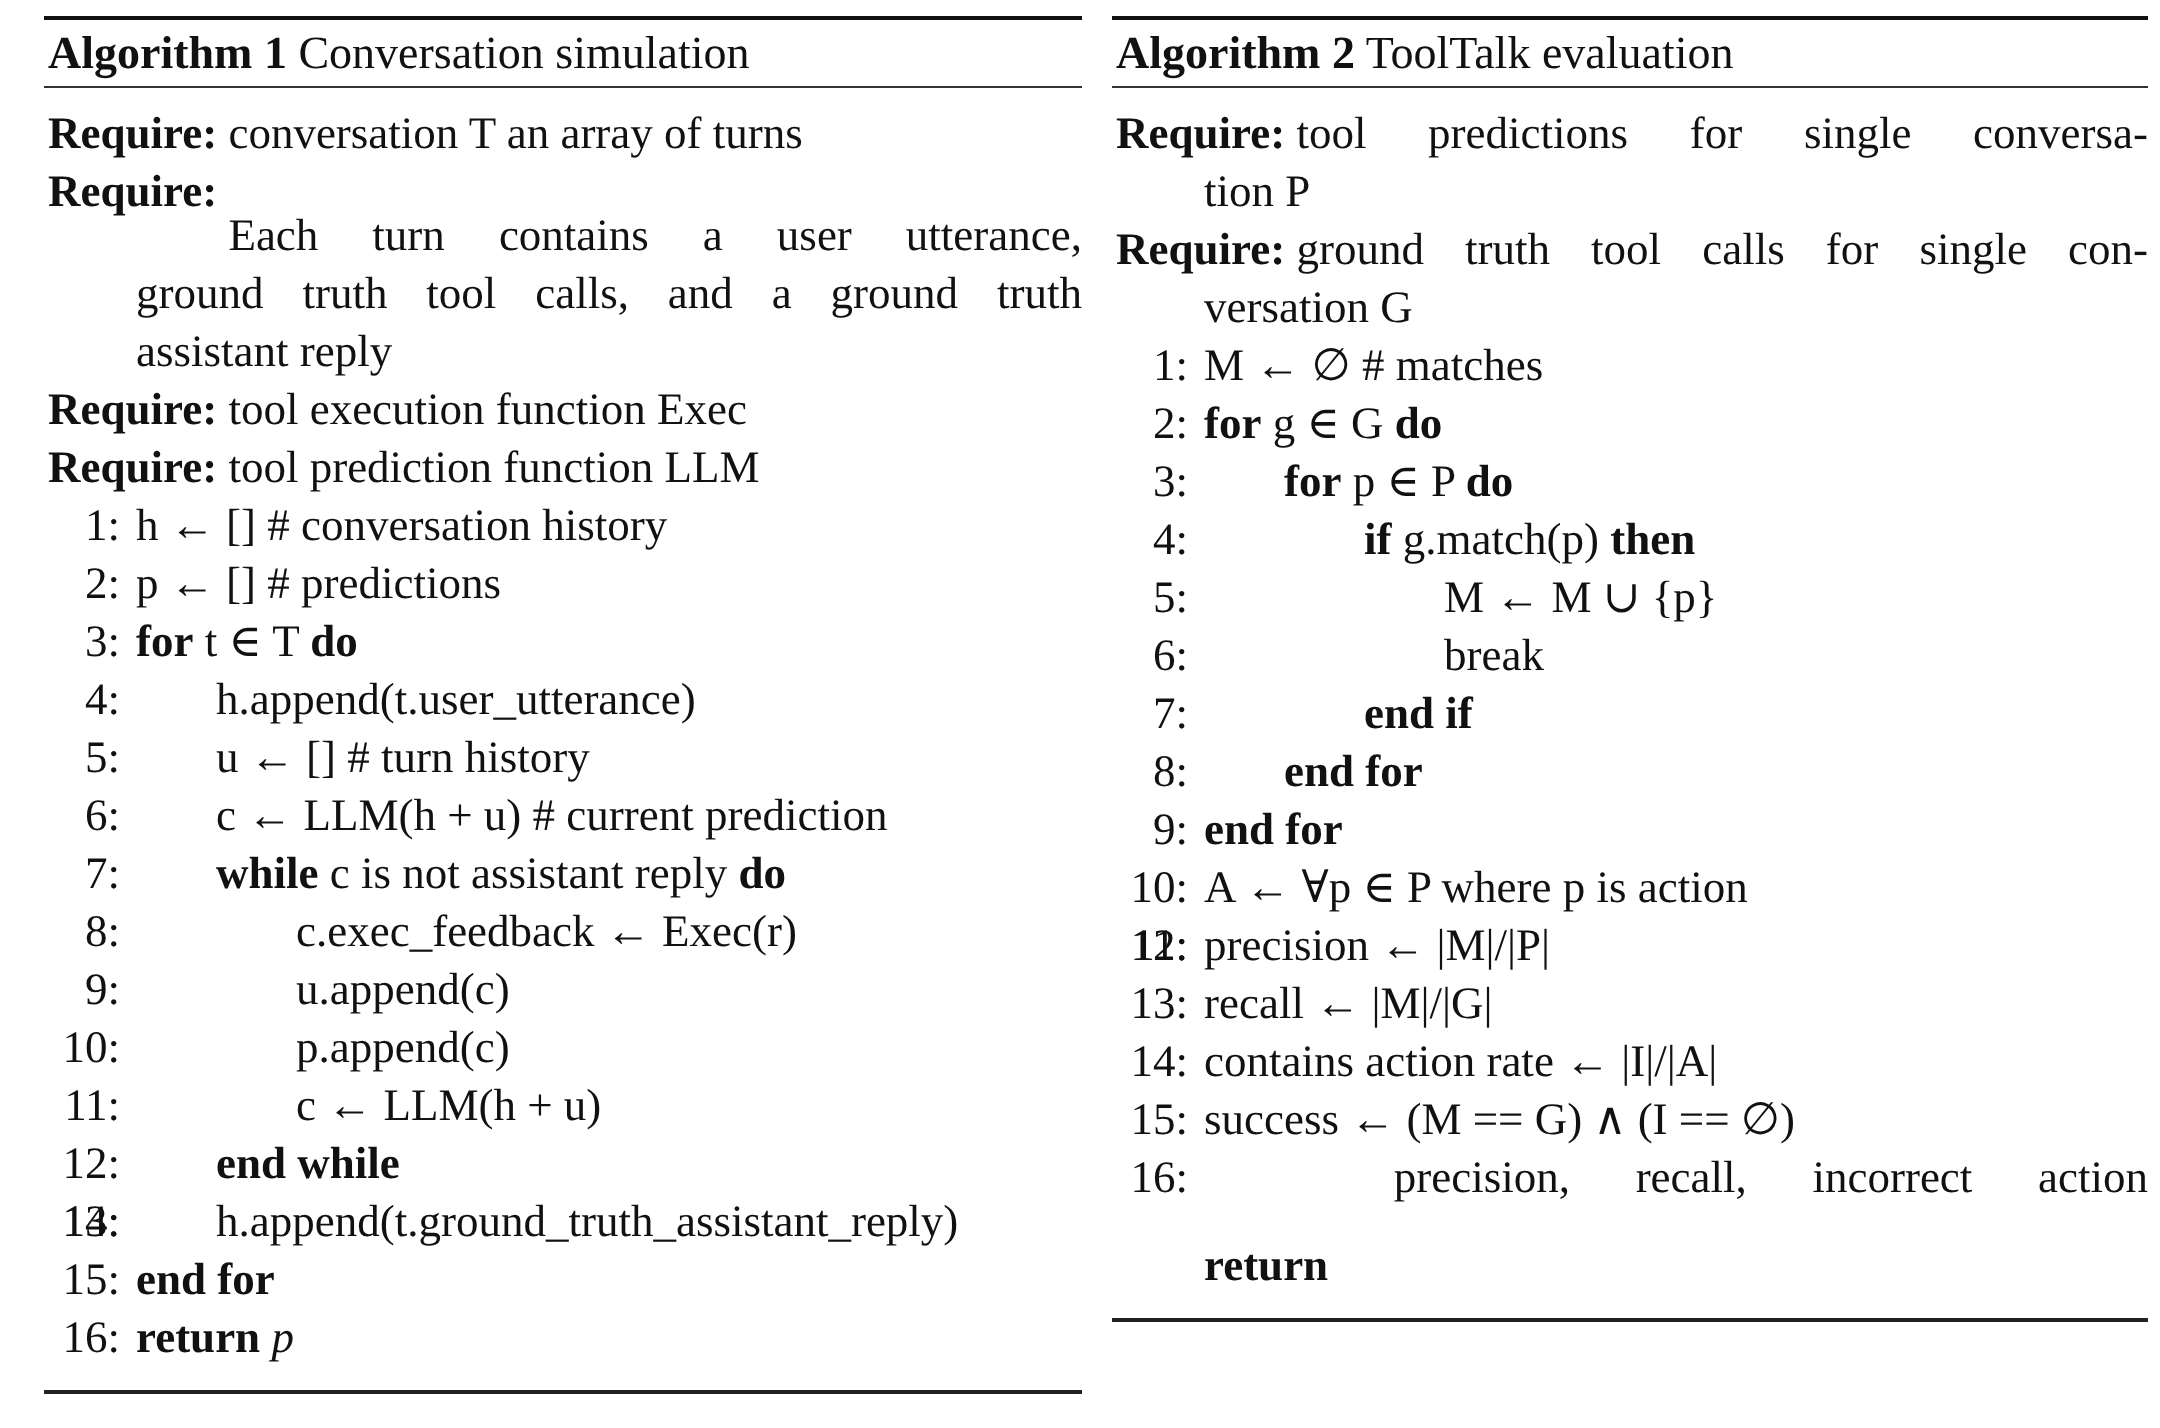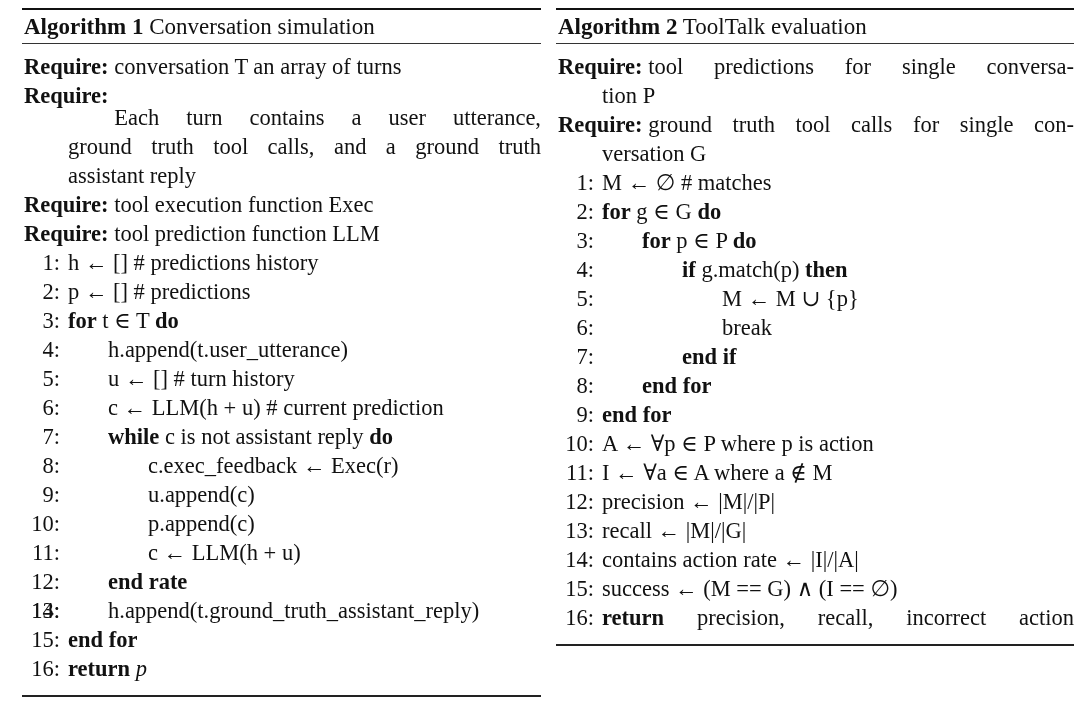--- a/index.html
+++ b/index.html
@@ -15,21 +15,21 @@
   .rule-bot { height: 2px; background: #222; margin-top: 12px; }
   .line { font-size: 22.5px; line-height: 29px; position: relative; white-space: nowrap; }
   .req { padding-left: 2px; }
   .req .kw { font-weight: bold; }
   .req .cont { padding-left: 44px; display: block; }
   .num { position: absolute; left: 0; width: 38px; text-align: right; }
   .code { padding-left: 46px; }
   .ind1 { padding-left: 86px; }
   .ind2 { padding-left: 126px; }
   .ind3 { padding-left: 166px; }
-  .kw { font-weight: bold; }
+  .kw { font-weight: bold; margin-top: 44px; }
   .m { font-style: italic; }
   .row-just { display: flex; justify-content: space-between; padding-right: 0; }
 </style>
 </head>
 <body>
 
 <div class="algo left">
   <div class="rule-top"></div>
   <div class="caption">
     <b>Algorithm 1</b>
@@ -55,32 +55,32 @@
   </div>
   <div class="line req">
     <span class="kw">Require:</span>
     <span>tool execution function Exec</span>
   </div>
   <div class="line req">
     <span class="kw">Require:</span>
     <span>tool prediction function LLM</span>
   </div>
 
-  <div class="line code"><span class="num">1:</span><span>h ← [] # predictions history</span></div>
+  <div class="line code"><span class="num">1:</span><span>h ← [] # conversation history</span></div>
   <div class="line code"><span class="num">2:</span><span>p ← [] # predictions</span></div>
   <div class="line code"><span class="num">3:</span><span class="kw">for</span> <span>t ∈ T</span> <span class="kw">do</span></div>
   <div class="line code ind1"><span class="num">4:</span><span>h.append(t.user_utterance)</span></div>
   <div class="line code ind1"><span class="num">5:</span><span>u ← [] # turn history</span></div>
   <div class="line code ind1"><span class="num">6:</span><span>c ← LLM(h + u) # current prediction</span></div>
   <div class="line code ind1"><span class="num">7:</span><span class="kw">while</span> <span>c is not assistant reply</span> <span class="kw">do</span></div>
   <div class="line code ind2"><span class="num">8:</span><span>c.exec_feedback ← Exec(r)</span></div>
   <div class="line code ind2"><span class="num">9:</span><span>u.append(c)</span></div>
   <div class="line code ind2"><span class="num">10:</span><span>p.append(c)</span></div>
   <div class="line code ind2"><span class="num">11:</span><span>c ← LLM(h + u)</span></div>
-  <div class="line code ind1"><span class="num">12:</span><span class="kw">end rate</span></div>
+  <div class="line code ind1"><span class="num">12:</span><span class="kw">end while</span></div>
   <div class="line code ind1"><span class="num">13:</span></div>
   <div class="line code ind1"><span class="num">14:</span><span>h.append(t.ground_truth_assistant_reply)</span></div>
   <div class="line code"><span class="num">15:</span><span class="kw">end for</span></div>
   <div class="line code"><span class="num">16:</span><span class="kw">return</span> <span class="m">p</span></div>
 
   <div class="rule-bot"></div>
 </div>
 
 <div class="algo right">
   <div class="rule-top"></div>
@@ -112,21 +112,21 @@
   <div class="line code"><span class="num">1:</span><span>M ← ∅ # matches</span></div>
   <div class="line code"><span class="num">2:</span><span class="kw">for</span> <span>g ∈ G</span> <span class="kw">do</span></div>
   <div class="line code ind1"><span class="num">3:</span><span class="kw">for</span> <span>p ∈ P</span> <span class="kw">do</span></div>
   <div class="line code ind2"><span class="num">4:</span><span class="kw">if</span> <span>g.match(p)</span> <span class="kw">then</span></div>
   <div class="line code ind3"><span class="num">5:</span><span>M ← M ∪ {p}</span></div>
   <div class="line code ind3"><span class="num">6:</span><span>break</span></div>
   <div class="line code ind2"><span class="num">7:</span><span class="kw">end if</span></div>
   <div class="line code ind1"><span class="num">8:</span><span class="kw">end for</span></div>
   <div class="line code"><span class="num">9:</span><span class="kw">end for</span></div>
   <div class="line code"><span class="num">10:</span><span>A ← ∀p ∈ P where p is action</span></div>
-  <div class="line code"><span class="num">11:</span><span>I ← ∀a ∈ A where a ∉ M</span></div>
+  <div class="line code"><span class="num">11:</span></div>
   <div class="line code"><span class="num">12:</span><span>precision ← |M|/|P|</span></div>
   <div class="line code"><span class="num">13:</span><span>recall ← |M|/|G|</span></div>
   <div class="line code"><span class="num">14:</span><span>contains action rate ← |I|/|A|</span></div>
   <div class="line code"><span class="num">15:</span><span>success ← (M == G) ∧ (I == ∅)</span></div>
   <div class="line code">
     <span class="num">16:</span>
     <div class="row-just">
       <span class="kw">return</span>
       <span>precision,</span>
       <span>recall,</span>

